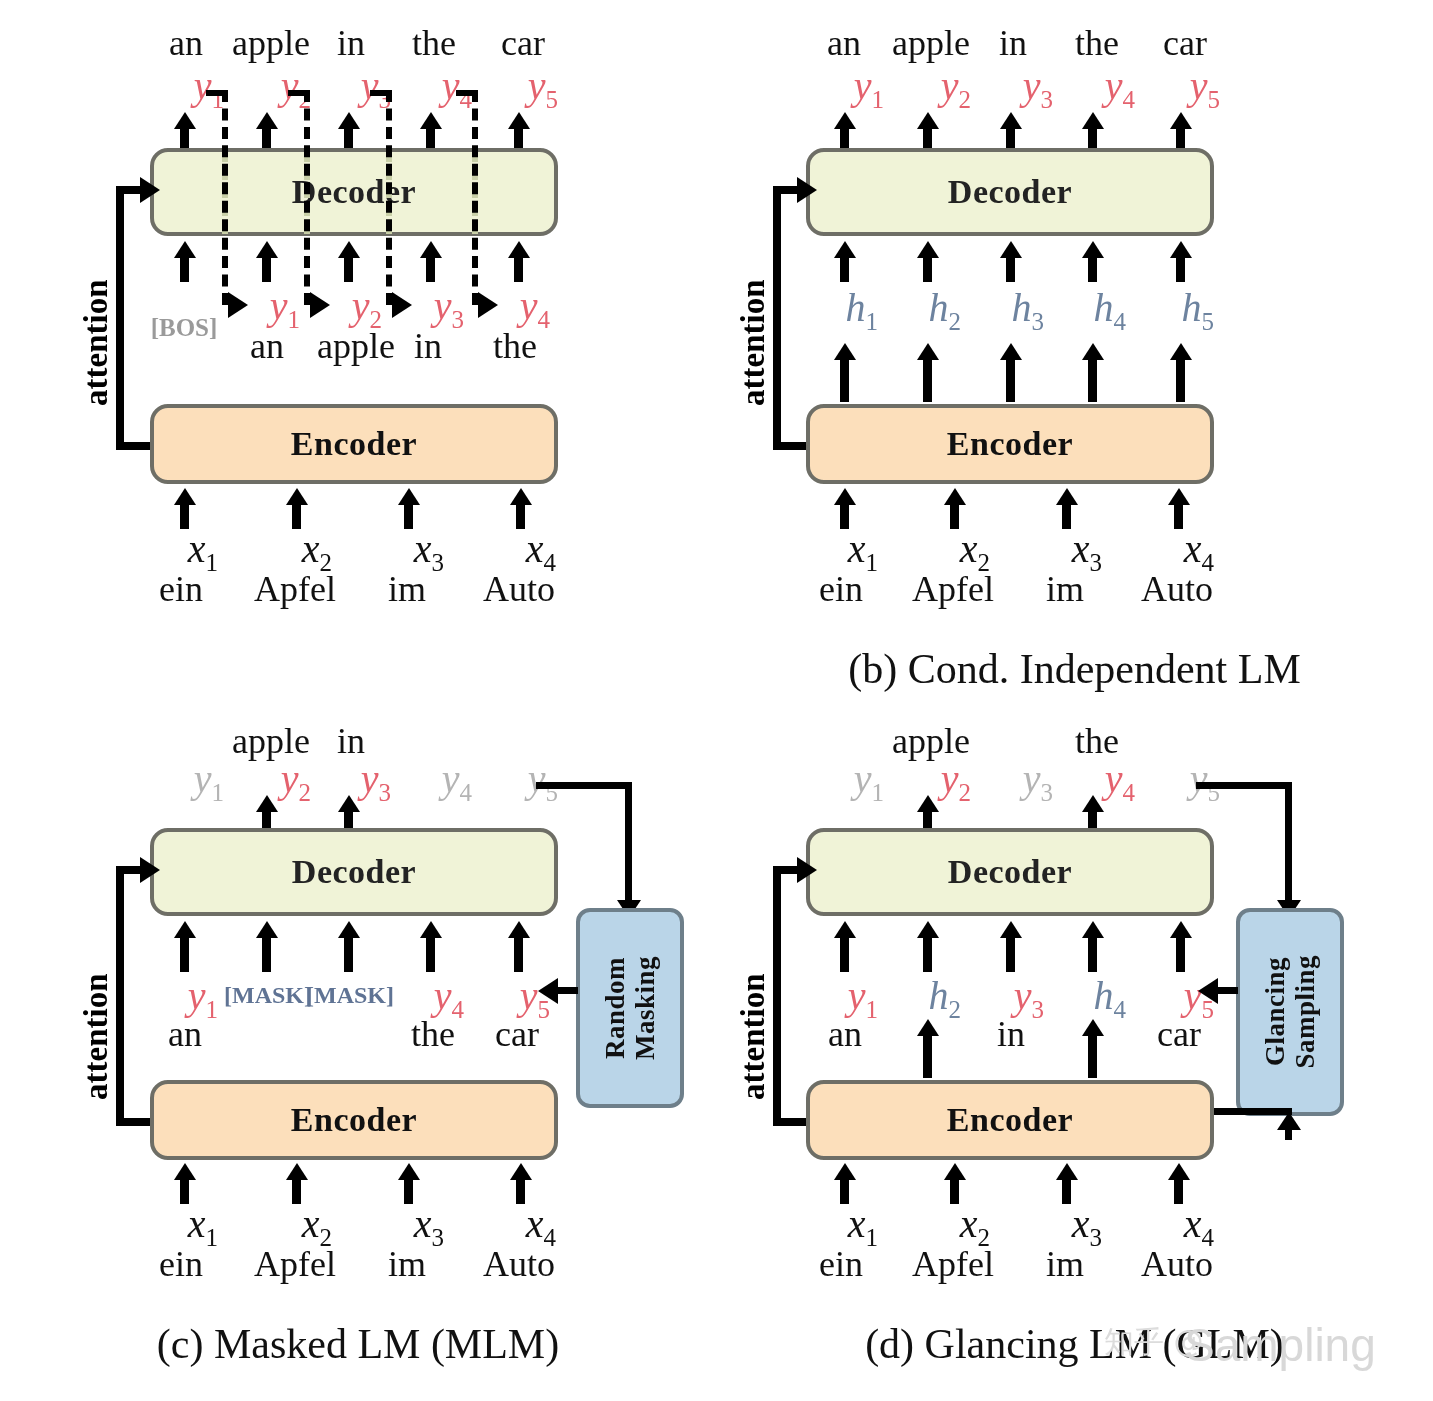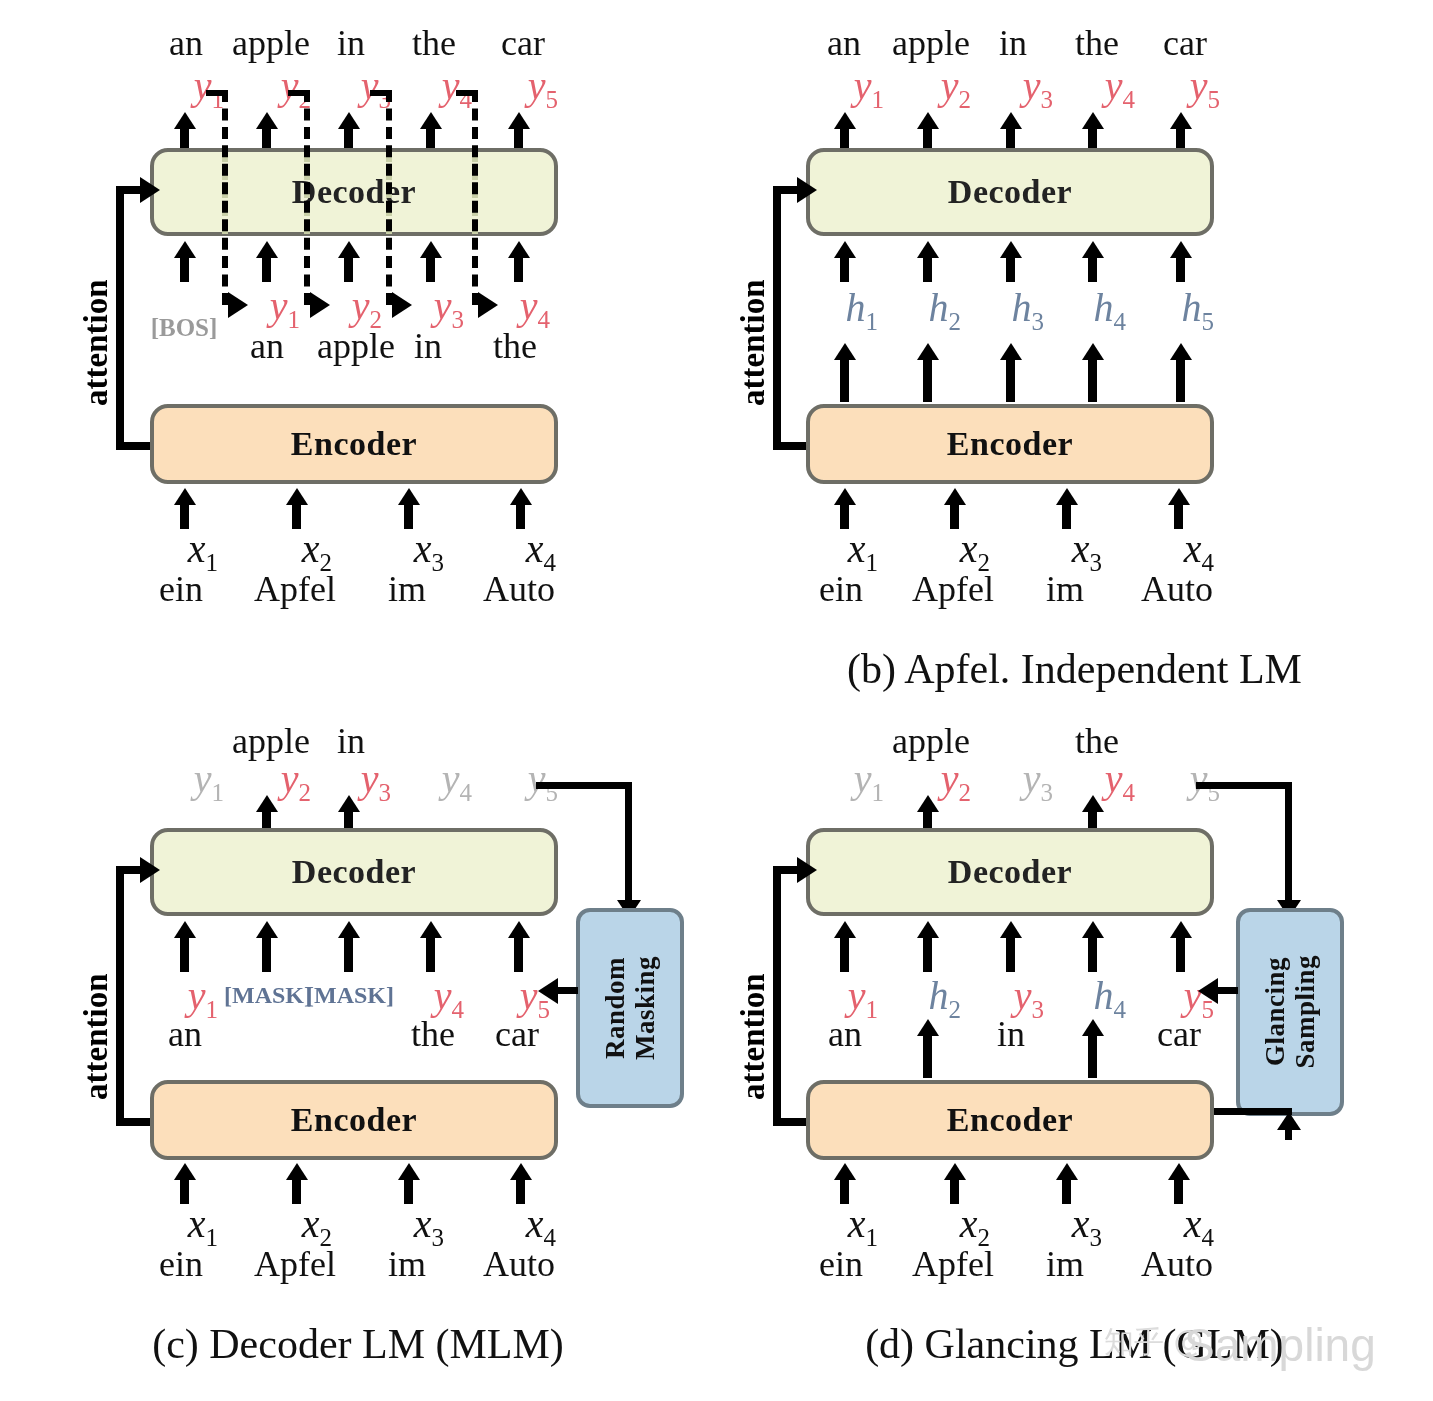--- a/index.html
+++ b/index.html
@@ -246,21 +246,21 @@
   <div class="tok sym x" style="left:88px;top:525px;width:74px;"><span>x</span><sub>1</sub></div>
   <div class="tok sym x" style="left:200px;top:525px;width:74px;"><span>x</span><sub>2</sub></div>
   <div class="tok sym x" style="left:312px;top:525px;width:74px;"><span>x</span><sub>3</sub></div>
   <div class="tok sym x" style="left:424px;top:525px;width:74px;"><span>x</span><sub>4</sub></div>
 
   <div class="tok word" style="left:80px;top:568px;width:90px;">ein</div>
   <div class="tok word" style="left:172px;top:568px;width:130px;">Apfel</div>
   <div class="tok word" style="left:306px;top:568px;width:86px;">im</div>
   <div class="tok word" style="left:408px;top:568px;width:106px;">Auto</div>
 
-  <div class="caption" style="left:0;top:645px;width:717px;">(b) Apfel. Independent LM</div>
+  <div class="caption" style="left:0;top:645px;width:717px;">(b) Cond. Independent LM</div>
 </div>
 
 <div class="panel" style="left:0;top:700px;width:716px;height:701px;">
 
   <div class="tok word" style="left:209px;top:20px;width:124px;">apple</div>
   <div class="tok word" style="left:306px;top:20px;width:90px;">in</div>
 
   <div class="tok sym ygray" style="left:144px;top:55px;width:80px;"><span>y</span><sub>1</sub></div>
   <div class="tok sym y" style="left:231px;top:55px;width:80px;"><span>y</span><sub>2</sub></div>
   <div class="tok sym y" style="left:311px;top:55px;width:80px;"><span>y</span><sub>3</sub></div>
@@ -320,21 +320,21 @@
   <div class="tok sym x" style="left:144px;top:500px;width:74px;"><span>x</span><sub>1</sub></div>
   <div class="tok sym x" style="left:258px;top:500px;width:74px;"><span>x</span><sub>2</sub></div>
   <div class="tok sym x" style="left:370px;top:500px;width:74px;"><span>x</span><sub>3</sub></div>
   <div class="tok sym x" style="left:482px;top:500px;width:74px;"><span>x</span><sub>4</sub></div>
 
   <div class="tok word" style="left:136px;top:543px;width:90px;">ein</div>
   <div class="tok word" style="left:230px;top:543px;width:130px;">Apfel</div>
   <div class="tok word" style="left:364px;top:543px;width:86px;">im</div>
   <div class="tok word" style="left:466px;top:543px;width:106px;">Auto</div>
 
-  <div class="caption" style="left:0;top:620px;width:716px;">(c) Decoder LM (MLM)</div>
+  <div class="caption" style="left:0;top:620px;width:716px;">(c) Masked LM (MLM)</div>
 </div>
 
 <div class="panel" style="left:716px;top:700px;width:717px;height:701px;">
 
   <div class="tok word" style="left:153px;top:20px;width:124px;">apple</div>
   <div class="tok word" style="left:331px;top:20px;width:100px;">the</div>
 
   <div class="tok sym ygray" style="left:88px;top:55px;width:80px;"><span>y</span><sub>1</sub></div>
   <div class="tok sym y" style="left:175px;top:55px;width:80px;"><span>y</span><sub>2</sub></div>
   <div class="tok sym ygray" style="left:257px;top:55px;width:80px;"><span>y</span><sub>3</sub></div>

